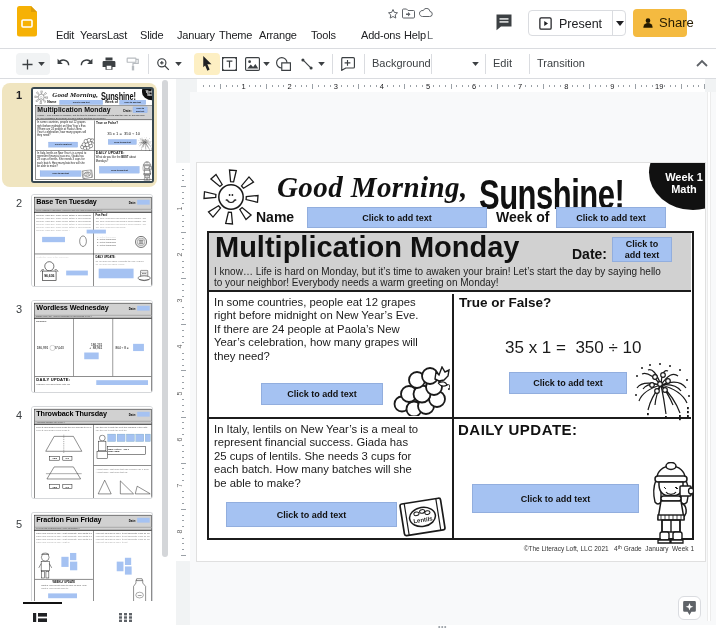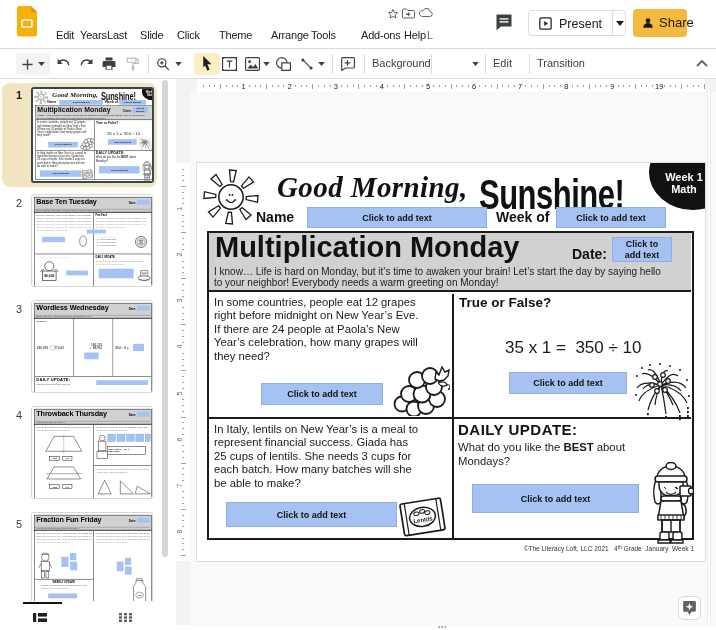--- a/index.html
+++ b/index.html
@@ -60,23 +60,23 @@
         <path fill="#5f6368" d="M12 8 l5 4.5 -5 4.5 v-3 h-4 v-3 h4 Z"></path>
       </svg>
 
     <svg class="tinyico" style="left:419px;" width="14" height="10" viewBox="0 0 28 20">
         <path fill="none" stroke="#5f6368" stroke-width="2" d="M7 17 a6 6 0 1 1 1.5-11.8 A7 7 0 0 1 22 7 a5 5 0 0 1 -1 10 Z"></path>
       </svg>
     <div class="menu" style="left:56px;">Edit</div>
     <div class="menu" style="left:80px;">Years</div>
     <div class="menu" style="left:107px;">Last</div>
     <div class="menu" style="left:140px;">Slide</div>
-    <div class="menu" style="left:177px;">Click</div>
+    <div class="menu" style="left:177px;">January</div>
     <div class="menu" style="left:219px;">Theme</div>
-    <div class="menu" style="left:271px;text-align:center;">Arrange</div>
+    <div class="menu" style="left:259px;text-align:center;">Arrange</div>
     <div class="menu" style="left:311px;">Tools</div>
     <div class="menu" style="left:361px;">Add-ons</div>
     <div class="menu" style="left:404px;">Help</div>
     <div class="menu" style="left:427px; color:#5f6368;">L</div>
 
     <svg class="abs" style="left:495px; top:13px;" width="18" height="18" viewBox="0 0 24 24">
         <path fill="#3c4043" d="M2 2 h20 v16 h-14 l-6 5 Z"></path>
         <rect x="6" y="7" width="12" height="1.8" fill="#fff"></rect>
         <rect x="6" y="11" width="12" height="1.8" fill="#fff"></rect>
       </svg>
@@ -803,21 +803,20 @@
             <path d="M7.5 4 v32 M39.5 4 v32" stroke="#1a1a1a" stroke-width="1.2" fill="none"></path>
             <ellipse cx="23.5" cy="20" rx="13" ry="9.5" fill="#fff" stroke="#1a1a1a" stroke-width="1.5"></ellipse>
             <text x="23.5" y="25" font-size="6" font-weight="bold" text-anchor="middle" fill="#1a1a1a" font-family="Liberation Sans">Lentils</text>
             <ellipse cx="18" cy="16" rx="2.6" ry="1.8" fill="none" stroke="#1a1a1a" stroke-width="1"></ellipse>
             <ellipse cx="24" cy="14.5" rx="2.6" ry="1.8" fill="none" stroke="#1a1a1a" stroke-width="1"></ellipse>
             <ellipse cx="29" cy="16.5" rx="2.6" ry="1.8" fill="none" stroke="#1a1a1a" stroke-width="1"></ellipse>
           </g>
         </svg>
 
       <div class="abs" style="left:249px; top:188px; font-size:15px; font-weight:bold; color:#111; letter-spacing:0.5px;">DAILY UPDATE:</div>
-      <div class="abs" style="left:249px; top:207px; width:200px; font-size:11.3px; line-height:14px; color:#1a1a1a; white-space:nowrap;">What do you like the <b>BEST</b> about<br>Mondays?</div>
       <div class="blue" style="left:263px; top:251px; width:167px; height:29px; font-size:9px;">Click to add text</div>
       <svg class="abs" style="left:440px; top:229px;" width="44" height="82" viewBox="0 0 44 82" id="girl">
           <path d="M7 18 q -4 10 -1 22 q 3 4 6 0 l 0 -18 M37 18 q 4 10 1 22 q -3 4 -6 0 l 0 -18" fill="#fff" stroke="#1a1a1a" stroke-width="1.4"></path>
           <path d="M8 16 a 14 12 0 0 1 28 0 Z" fill="#fff" stroke="#1a1a1a" stroke-width="1.5"></path>
           <rect x="6" y="14" width="32" height="6" rx="3" fill="#fff" stroke="#1a1a1a" stroke-width="1.5"></rect>
           <ellipse cx="22" cy="4" rx="5" ry="3.5" fill="#fff" stroke="#1a1a1a" stroke-width="1.5"></ellipse>
           <path d="M10 20 h24 a2 2 0 0 1 0 0 q 1 14 -12 14 q -13 0 -12 -14 Z" fill="#fff" stroke="#1a1a1a" stroke-width="1.5"></path>
           <path d="M15 25 l2 2 m10 -2 l2 2 M26 25 l2 2" stroke="#1a1a1a" stroke-width="1" fill="none"></path>
           <path d="M17 30 a 5.5 4 0 0 0 10 0" fill="#fff" stroke="#1a1a1a" stroke-width="1.2"></path>
           <rect x="12" y="34" width="20" height="5" rx="2.5" fill="#fff" stroke="#1a1a1a" stroke-width="1.4"></rect>

